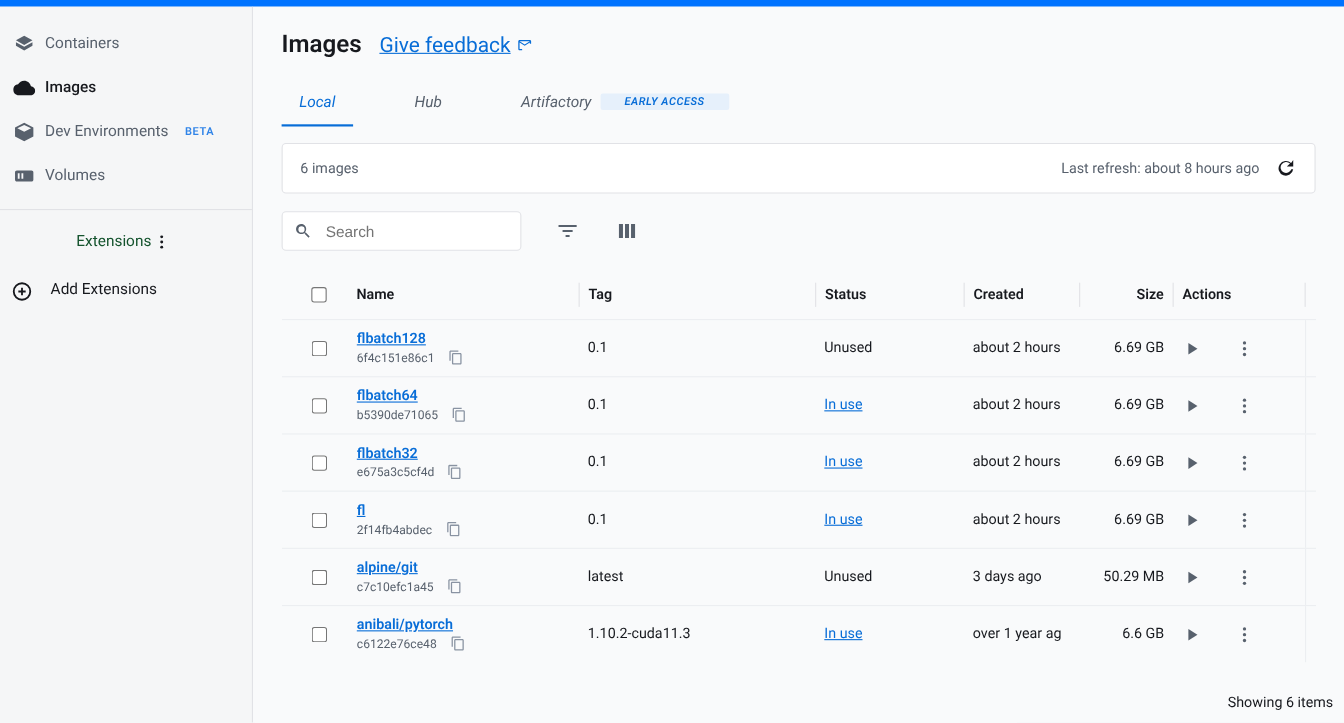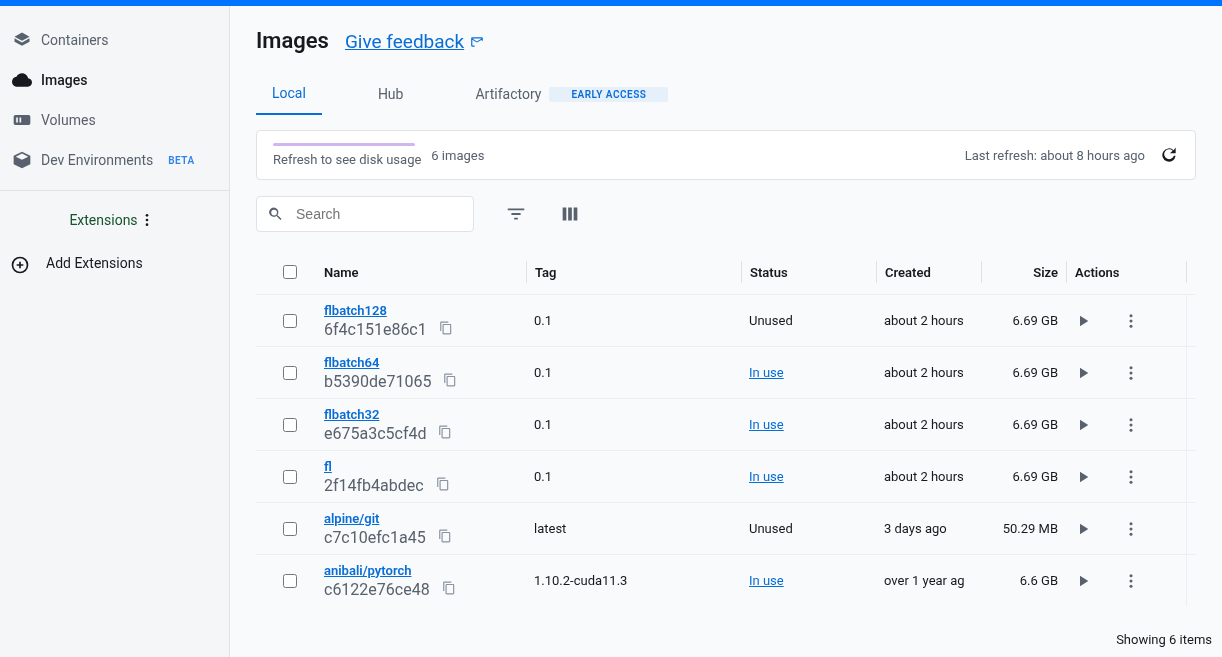--- a/index.html
+++ b/index.html
@@ -137,21 +137,22 @@
       border-bottom: 1px solid transparent;
       margin-bottom: 14px;
     }
     .tab {
       padding: 10px 16px 12px;
       font-size: 14px;
       color: #58616d;
       cursor: pointer;
       display: flex;
       gap: 8px;
-      align-items: center;
+      align-items: flex-start;
+      font-style: italic;
     }
     .tab.active {
       color: #086dd7;
       border-bottom: 2px solid #086dd7;
     }
     .tab .early-access {
       font-size: 10px;
       color: #086dd7;
       background: #e6f0fb;
       padding: 2px 22px;
@@ -291,24 +292,24 @@
     }
     .img-name {
       color: #086dd7;
       font-weight: 600;
       text-decoration: underline;
       cursor: pointer;
       font-size: 13px;
     }
     .img-id-row {
       display: flex;
-      align-items: flex-start;
+      align-items: center;
       gap: 12px;
       color: #58616d;
-      font-size: 16px;
+      font-size: 11px;
     }
     .copy-icon {
       width: 14px;
       height: 14px;
       color: #8993a2;
       cursor: pointer;
     }
     .status-link {
       color: #086dd7;
       text-decoration: underline;
@@ -374,33 +375,33 @@
         <span class="nav-icon">
           <svg viewBox="0 0 24 24" width="20" height="20" fill="currentColor">
               <path d="M19.35 10.04C18.67 6.59 15.64 4 12 4 9.11 4 6.6 5.64 5.35 8.04 2.34 8.36 0 10.91 0 14c0 3.31 2.69 6 6 6h13c2.76 0 5-2.24 5-5 0-2.64-2.05-4.78-4.65-4.96z"></path>
             </svg>
         </span>
         <span>Images</span>
       </div>
       <div class="sidebar-item">
         <span class="nav-icon">
           <svg viewBox="0 0 24 24" width="20" height="20" fill="currentColor">
-              <path d="M4 6h16c1.1 0 2 .9 2 2v8c0 1.1-.9 2-2 2H4c-1.1 0-2-.9-2-2V8c0-1.1.9-2 2-2zm1 3v6h2V9H5zm4 0v6h2V9H9z"></path>
-            </svg>
-        </span>
-        <span>Volumes</span>
-      </div>
-      <div class="sidebar-item">
-        <span class="nav-icon">
-          <svg viewBox="0 0 24 24" width="20" height="20" fill="currentColor">
               <path d="M12 2L2 7v10l10 5 10-5V7L12 2zm0 2.3L19.5 8 12 11.7 4.5 8 12 4.3z"></path>
             </svg>
         </span>
         <span>Dev Environments</span>
         <span class="beta-badge">BETA</span>
+      </div>
+      <div class="sidebar-item">
+        <span class="nav-icon">
+          <svg viewBox="0 0 24 24" width="20" height="20" fill="currentColor">
+              <path d="M4 6h16c1.1 0 2 .9 2 2v8c0 1.1-.9 2-2 2H4c-1.1 0-2-.9-2-2V8c0-1.1.9-2 2-2zm1 3v6h2V9H5zm4 0v6h2V9H9z"></path>
+            </svg>
+        </span>
+        <span>Volumes</span>
       </div>
 
       <div class="sidebar-divider"></div>
 
       <div class="extensions-header">
         <span>Extensions</span>
         <span class="kebab">
           <svg viewBox="0 0 24 24" width="16" height="16" fill="#17191e">
               <circle cx="12" cy="5" r="2"></circle>
               <circle cx="12" cy="12" r="2"></circle>
@@ -441,24 +442,20 @@
             <span>Hub</span>
           </div>
           <div class="tab">
             <span>Artifactory</span>
             <span class="early-access">EARLY ACCESS</span>
           </div>
         </div>
 
         <div class="disk-usage-bar">
           <div class="disk-bar-row">
-            <div class="disk-left">
-              <div class="disk-linebar"></div>
-              <span class="disk-text">Refresh to see disk usage</span>
-            </div>
             <span class="disk-text">6 images</span>
           </div>
           <div class="disk-right">
             <span>Last refresh: about 8 hours ago</span>
             <span class="refresh-icon">
               <svg viewBox="0 0 24 24" width="20" height="20" fill="#17191e">
                   <path d="M17.65 6.35A8 8 0 1 0 19.93 13h-2.02a6 6 0 1 1-1.42-6.22L13 10h7V3l-2.35 3.35z"></path>
                 </svg>
             </span>
           </div>

